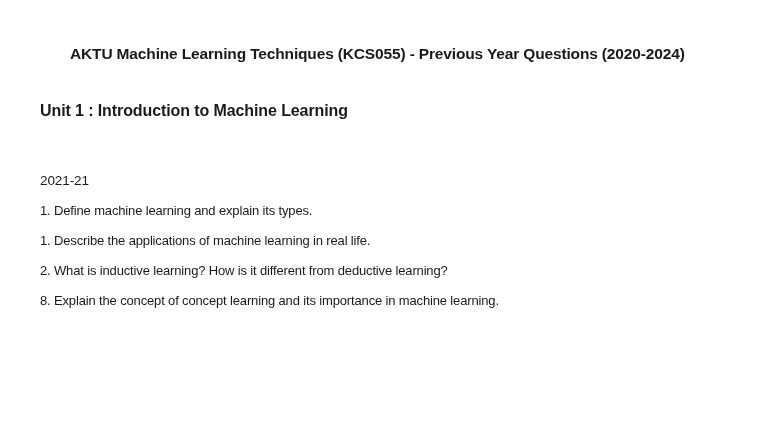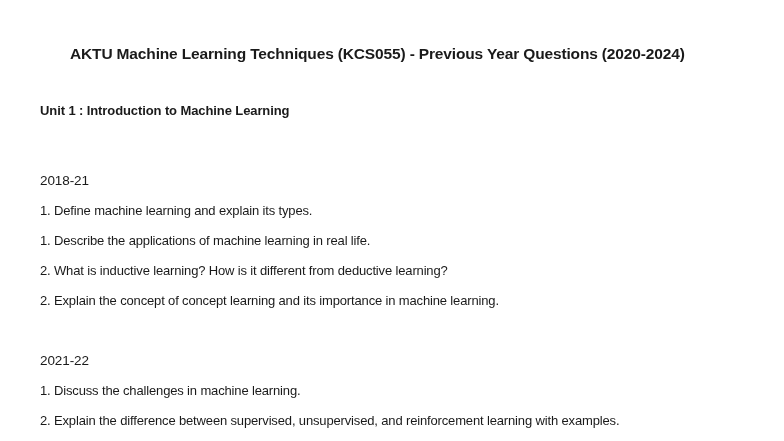--- a/index.html
+++ b/index.html
@@ -27,21 +27,21 @@
     font-size: 15.5px;
     font-weight: bold;
     letter-spacing: -0.15px;
     white-space: nowrap;
     line-height: 20px;
   }
   .unit-heading {
     position: absolute;
     left: 40px;
     top: 101px;
-    font-size: 13px;
+    font-size: 16px;
     font-weight: bold;
     letter-spacing: -0.1px;
     white-space: nowrap;
     line-height: 20px;
   }
   .body-block {
     position: absolute;
     left: 40px;
     right: 20px;
   }
@@ -69,26 +69,21 @@
 </head>
 <body>
 
 <div class="page">
 
   <div class="doc-title">AKTU Machine Learning Techniques (KCS055) - Previous Year Questions (2020-2024)</div>
 
   <div class="unit-heading">Unit 1 : Introduction to Machine Learning</div>
 
   <div class="body-block block-2020">
-    <div class="year-label">2018-21</div>
+    <div class="year-label">2021-21</div>
     <div class="q-line">1. Define machine learning and explain its types.</div>
     <div class="q-line">1. Describe the applications of machine learning in real life.</div>
     <div class="q-line">2. What is inductive learning? How is it different from deductive learning?</div>
-    <div class="q-line">2. Explain the concept of concept learning and its importance in machine learning.</div>
+    <div class="q-line">8. Explain the concept of concept learning and its importance in machine learning.</div>
   </div>
 
-  <div class="body-block block-2021">
-    <div class="year-label">2021-22</div>
-    <div class="q-line">1. Discuss the challenges in machine learning.</div>
-    <div class="q-line">2. Explain the difference between supervised, unsupervised, and reinforcement learning with examples.</div>
-  </div>
 
 </div>
 
 </body></html>

